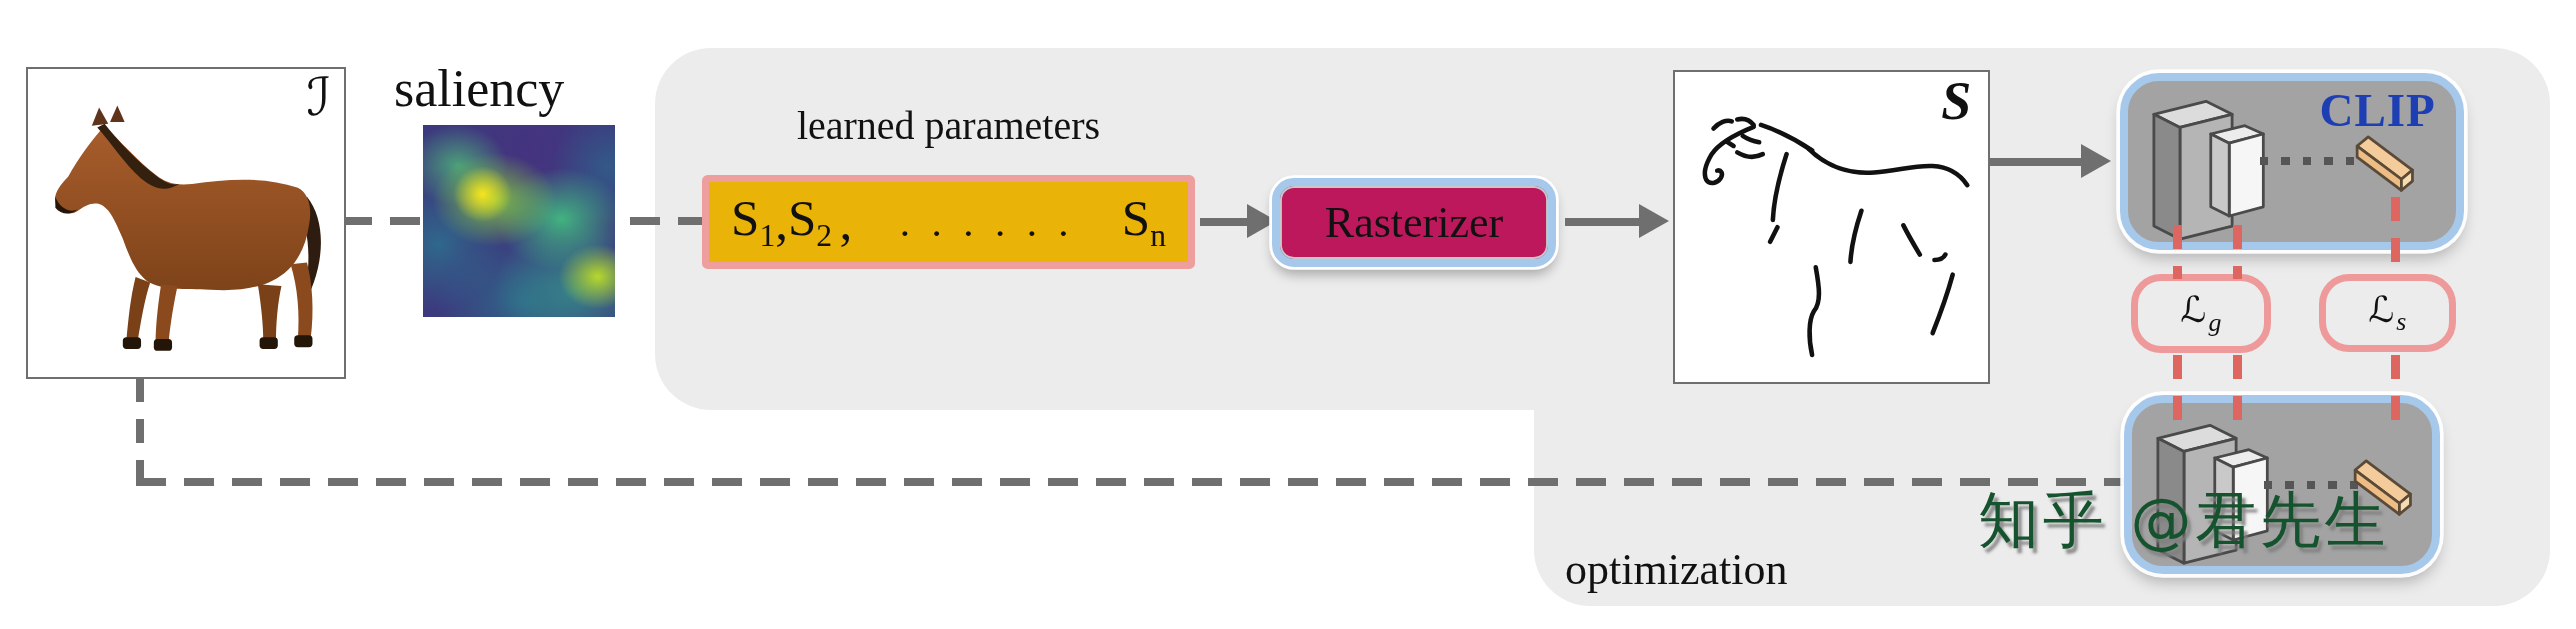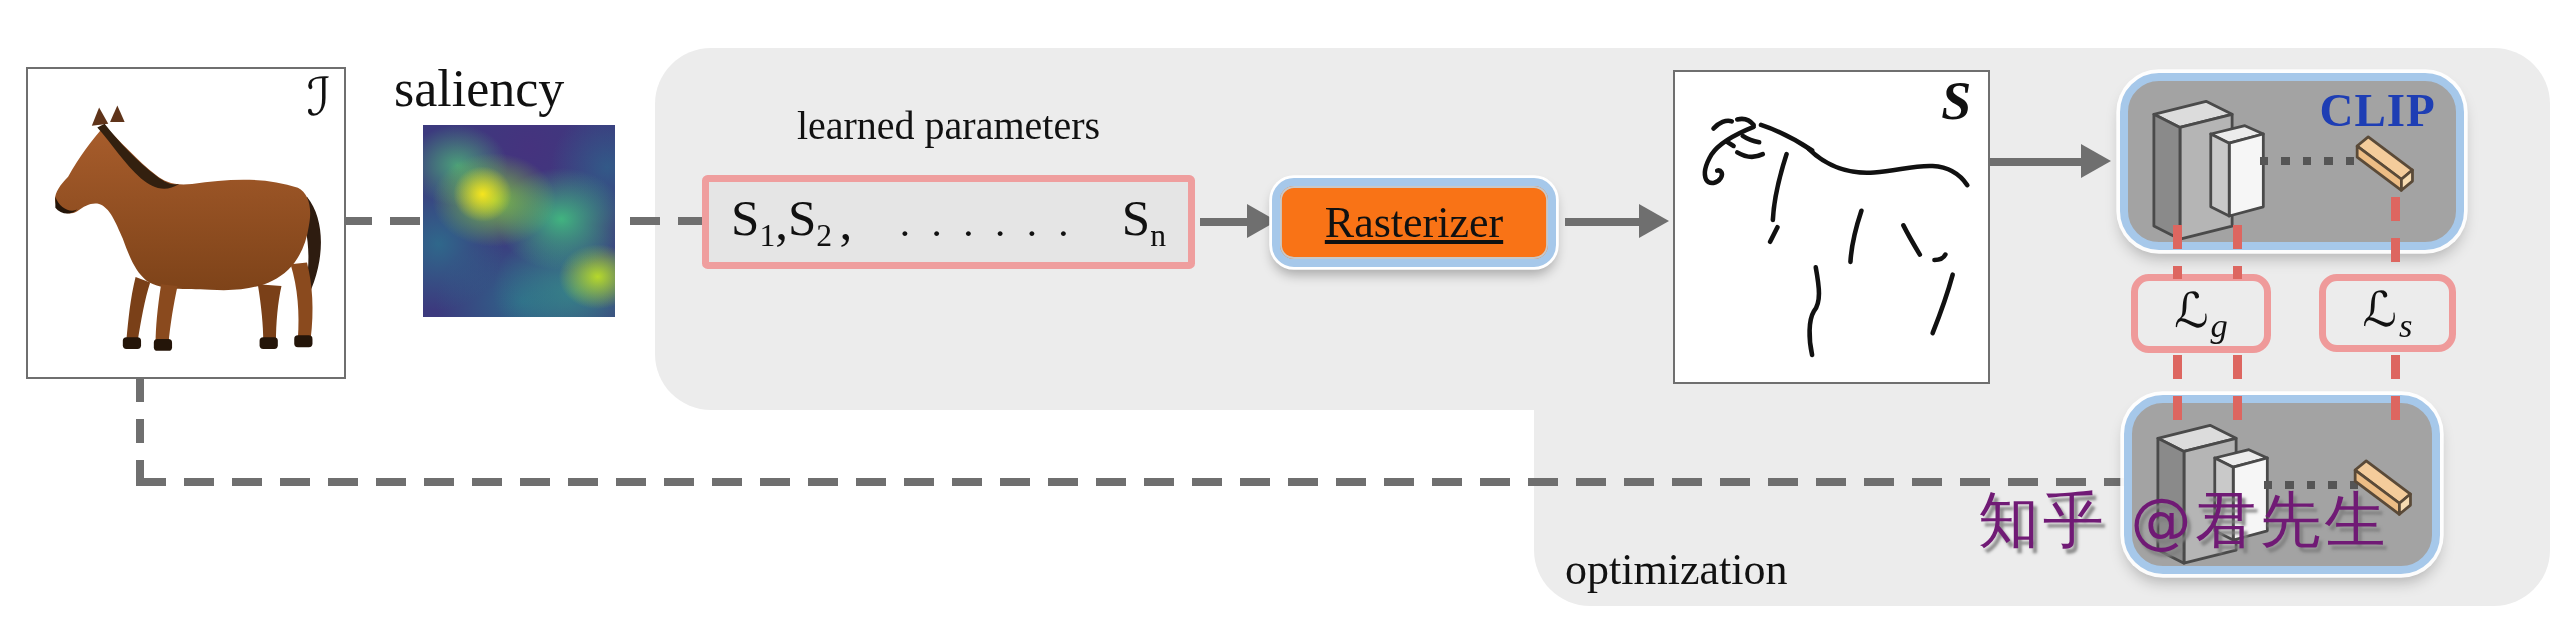--- a/index.html
+++ b/index.html
@@ -37,64 +37,64 @@
       radial-gradient(54px 45px at 91% 79%, rgba(189,222,38,0.95) 0%, rgba(189,222,38,0) 72%),
       radial-gradient(112px 88px at 80% 86%, rgba(55,175,140,0.55) 0%, rgba(55,175,140,0) 75%),
       radial-gradient(88px 88px at 8% 62%, rgba(44,115,142,0.8) 0%, rgba(44,115,142,0) 75%),
       radial-gradient(121px 93px at 52% 92%, rgba(42,120,142,0.7) 0%, rgba(42,120,142,0) 72%),
       radial-gradient(79px 79px at 96% 22%, rgba(44,110,142,0.6) 0%, rgba(44,110,142,0) 72%),
       radial-gradient(112px 112px at 55% 12%, rgba(70,50,126,0.9) 0%, rgba(70,50,126,0) 75%);}
 
   
   #params-title{left:688px;top:102px;width:521px;text-align:center;font-size:40px;z-index:2;}
   #params-box{left:702px;top:175px;width:493px;height:94px;box-sizing:border-box;z-index:2;
-              border:7.4px solid var(--pink,#ef9e9e);border-radius:5.6px;background:#e5e5e5;
+              border:7.4px solid var(--pink,#ef9e9e);border-radius:5.6px;background:#eab308;
               display:flex;align-items:center;padding:0 22px;font-size:51px;}
   #params-box sub{font-size:0.62em;}
   .params-dots{flex:1;text-align:center;font-size:41px;letter-spacing:5.6px;}
 
   
   .arrow-line{position:absolute;height:8.4px;background:var(--line,#6f6f6f);z-index:2;}
   .arrow-head{position:absolute;width:0;height:0;border-top:17.7px solid transparent;
               border-bottom:17.7px solid transparent;border-left:30px solid var(--line,#6f6f6f);z-index:2;}
 
   
   #rasterizer{left:1272px;top:178px;width:284px;height:89px;box-sizing:border-box;z-index:2;
-              border:8.4px solid var(--blue,#a6c8ea);border-radius:22px;background:#f97316;
+              border:8.4px solid var(--blue,#a6c8ea);border-radius:22px;background:#be185d;
               box-shadow:0 0 0 2.8px #ffffff,inset 0 0 0 1.9px #c8c8c8,0 7.4px 12px rgba(0,0,0,.28);
-              display:flex;align-items:center;justify-content:center;font-size:44px;text-decoration:underline;}
+              display:flex;align-items:center;justify-content:center;font-size:44px;}
 
   
   .clipbox{position:absolute;box-sizing:border-box;border:8.4px solid var(--blue,#a6c8ea);
            border-radius:39px;background:#a3a3a3;z-index:3;
            box-shadow:0 0 0 3.7px rgba(255,255,255,.95),0 9.3px 15px -1.9px rgba(0,0,0,.25);}
   #clip-top{left:2120px;top:73px;width:344px;height:177px;}
   #clip-bottom{left:2124px;top:395px;width:316px;height:179px;}
   #clip-title{position:absolute;right:20.5px;top:1.9px;font-weight:bold;font-size:47px;
               color:var(--clip-blue,#1e3eb4);letter-spacing:0.9px;}
   .blocks{position:absolute;}
   .dots-row{position:absolute;display:flex;gap:13px;}
   .dots-row .dot{width:8.4px;height:8.4px;background:#555;}
 
   
-  .lossbox{position:absolute;box-sizing:border-box;border:7.4px solid #ef9a9a;border-radius:18px;
+  .lossbox{position:absolute;box-sizing:border-box;border:7.4px solid #ef9a9a;border-radius:30px;
            z-index:4;display:flex;align-items:center;justify-content:center;
-           font-size:48px;font-family:"DejaVu Sans",sans-serif;}
+           font-size:36px;font-family:"DejaVu Sans",sans-serif;}
   #loss-g{left:2131px;top:274px;width:140px;height:79px;}
   #loss-s{left:2319px;top:274px;width:137px;height:78px;}
   .lossbox sub{font-family:"Liberation Serif",serif;font-style:italic;font-size:0.72em;margin-left:1.9px;}
 
   
   .red-dash{position:absolute;width:9.3px;z-index:5;
             background:repeating-linear-gradient(180deg,var(--red,#dd6660) 0 24px,transparent 24px 41px);}
 
   #optimization-label{left:1565px;top:544px;font-size:44px;z-index:2;}
 
   #watermark{left:1978px;top:480px;z-index:10;font-family:"DejaVu Sans",sans-serif;
-             font-size:61px;letter-spacing:3.7px;color:#701a75;white-space:nowrap;
+             font-size:61px;letter-spacing:3.7px;color:#14532d;white-space:nowrap;
              text-shadow:3.7px 4.6px 2.8px rgba(128,128,128,0.88);}
 </style>
 </head>
 <body>
 
 <div class="canvas">
 
   <div id="panelA" class="panel"></div>
   <div id="panelB" class="panel"></div>
 

